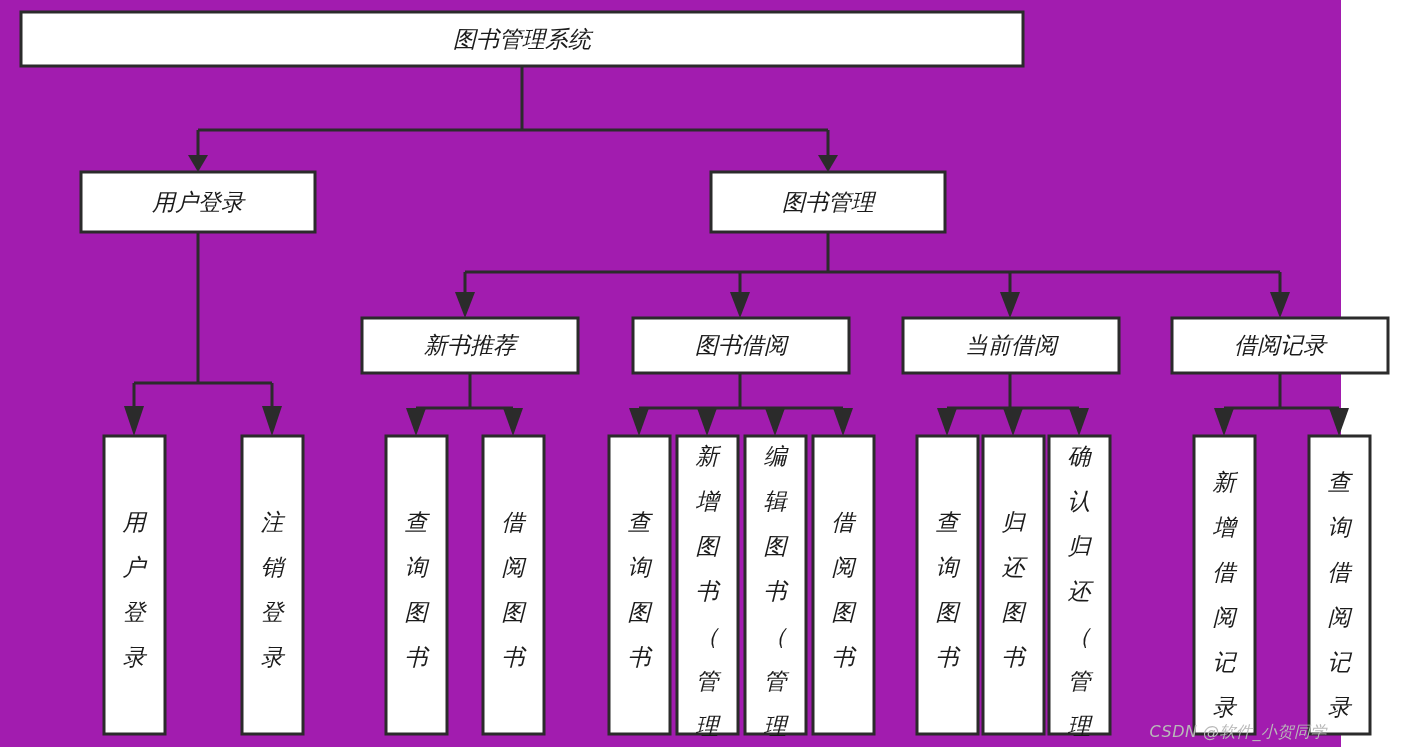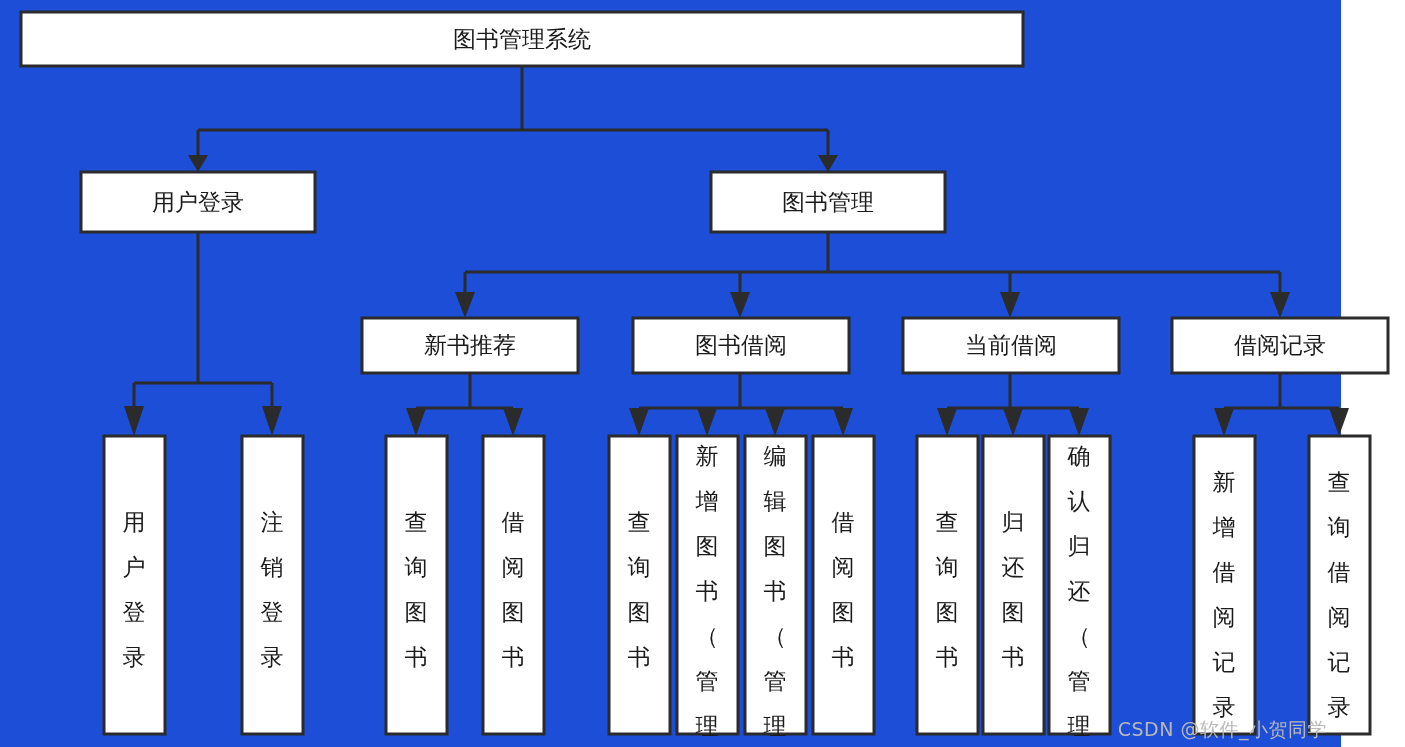--- a/index.html
+++ b/index.html
@@ -10,21 +10,22 @@
   body {
     width: 1405px;
     height: 747px;
     font-family: "DejaVu Sans", "Liberation Sans", sans-serif;
     overflow: hidden;
   }
   #diagram-root {
     position: relative;
     width: 1341px;
     height: 747px;
-    background: #1d4ed8;
+    background: #a21caf;
+    font-style: italic;
   }
   svg.flow {
     position: absolute;
     top: 0;
     left: 0;
     width: 1405px;
     height: 747px;
   }
   .node-box {
     fill: #ffffff;
@@ -56,21 +57,21 @@
     font-family: "DejaVu Sans", "Liberation Sans", sans-serif;
     font-size: 23px;
     fill: #1b1b1b;
     text-anchor: middle;
   }
   .watermark {
     position: absolute;
     right: 14px;
     bottom: 4px;
     font-family: "DejaVu Sans", "Liberation Sans", sans-serif;
-    font-size: 19px;
+    font-size: 16px;
     color: #b9b9b9;
     white-space: nowrap;
     letter-spacing: 0.5px;
   }
 </style>
 </head>
 <body>
 
 <div id="diagram-root">
 

